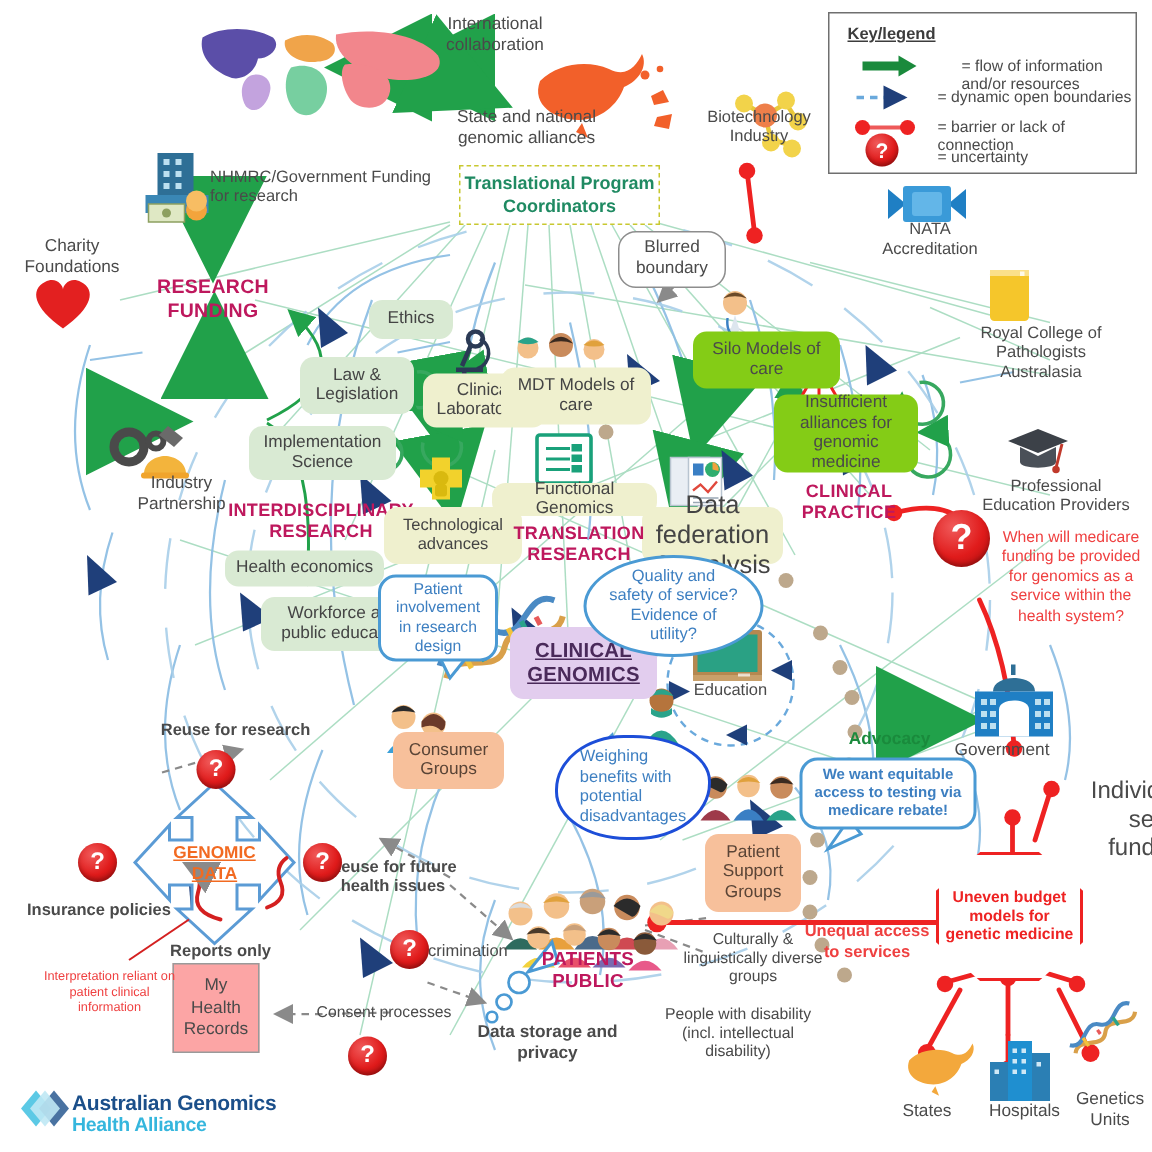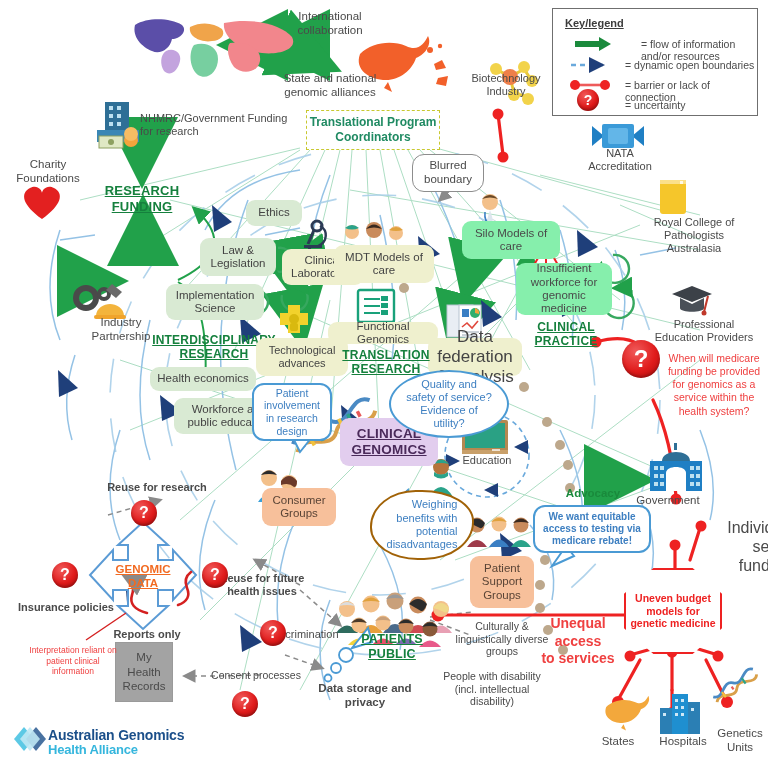--- a/index.html
+++ b/index.html
@@ -16,55 +16,55 @@
   .node{position:absolute;box-sizing:border-box;}
   .lbl{position:absolute;text-align:center;line-height:1.18;}
 
   
   .pill{
     border-radius:9px;display:flex;align-items:center;justify-content:center;
     text-align:center;line-height:1.16;padding:4px 6px;box-sizing:border-box;
   }
   .pill-green{background:#d9ead3;color:#444;}
   .pill-yellow{background:#eff0ce;color:#444;}
-  .pill-pink{background:#86efac;color:#4a4a4a;}
+  .pill-pink{background:#84cc16;color:#4a4a4a;}
   .pill-orange{background:#f7c09b;color:#5a4436;}
   .pill-purple{background:#e2cdee;}
 
   .plaintext{color:#4a4a4a;text-align:center;line-height:1.2;}
 
   .headline{
-    color:#15803d;text-decoration:underline;text-align:center;
+    color:#be185d;text-align:center;
     font-weight:600;line-height:1.2;letter-spacing:.2px;
   }
   .redtext{color:#ef4040;text-align:center;line-height:1.25;}
 
   
   .callout{
     border:2px solid #4a9ad4;border-radius:12px;background:#fff;
     color:#3d7fc1;text-align:center;display:flex;align-items:center;
     justify-content:center;line-height:1.2;padding:4px;box-sizing:border-box;
   }
   .cloud{
-    border:2px solid #a16207;background:#fff;color:#3d7fc1;text-align:right;
+    border:2px solid #1d4ed8;background:#fff;color:#3d7fc1;text-align:left;
     display:flex;align-items:center;justify-content:center;line-height:1.22;
     padding:6px;box-sizing:border-box;
   }
   .blurred{
     border:1.5px solid #8d8d8d;border-radius:12px;background:#fff;color:#4a4a4a;
     display:flex;align-items:center;justify-content:center;text-align:center;
     line-height:1.2;box-sizing:border-box;
   }
   .dashbox{
     border:1.5px dashed #c8c830;background:#fff;color:#1f8a62;
     display:flex;align-items:center;justify-content:center;text-align:center;
     font-weight:600;line-height:1.22;box-sizing:border-box;
   }
   .docbox{
-    border:1.2px solid #9a9a9a;background:#a3a3a3;color:#4a4a4a;text-align:center;
+    border:1.2px solid #9a9a9a;background:#fca5a5;color:#4a4a4a;text-align:center;
     display:flex;align-items:center;justify-content:center;line-height:1.25;
     box-sizing:border-box;
   }
   .legend{
     border:1.3px solid #6f6f6f;background:#fff;box-sizing:border-box;
   }
   .legend-title{
     color:#3c3c3c;text-decoration:underline;font-weight:600;
   }
   .legend-txt{color:#4a4a4a;}
@@ -604,21 +604,21 @@
     </svg>
     <div class="qmark" style="left:24px;top:80px;width:22px;height:22px;font-size:14px;">?</div>
     <div class="legend-txt" style="position:absolute;left:72px;top:29px;font-size:10.5px;margin-left:16px;">= flow of information and/or resources</div>
     <div class="legend-txt" style="position:absolute;left:72px;top:50px;font-size:10.5px;">= dynamic open boundaries</div>
     <div class="legend-txt" style="position:absolute;left:72px;top:70px;font-size:10.5px;">= barrier or lack of connection</div>
     <div class="legend-txt" style="position:absolute;left:72px;top:90px;font-size:10.5px;">= uncertainty</div>
   </div>
 
   <div class="lbl plaintext" style="left:275px;top:10px;width:110px;font-size:11.5px;white-space:pre-line;">International
 collaboration</div>
-  <div class="lbl plaintext" style="left:271px;top:72px;width:118px;font-size:11.5px;white-space:pre-line;">State and national
+  <div class="lbl plaintext" style="left:292px;top:72px;width:118px;font-size:11.5px;white-space:pre-line;">State and national
 genomic alliances</div>
 
   <div class="dashbox node" style="left:306px;top:110px;width:134px;height:40px;font-size:12px;white-space:pre-line;">Translational Program
 Coordinators</div>
 
   <div class="lbl plaintext" style="left:140px;top:112px;width:160px;font-size:11px;white-space:pre-line;text-align:left;">NHMRC/Government Funding
 for research</div>
 
   <div class="lbl plaintext" style="left:458px;top:72px;width:96px;font-size:11px;white-space:pre-line;">Biotechnology
 Industry</div>
@@ -665,21 +665,21 @@
 care</div>
   <div class="pill pill-yellow node" style="left:428px;top:338px;width:94px;height:38px;font-size:17px;white-space:pre-line;">Data federation
 &amp; analysis</div>
 
   <div class="headline" style="left:334px;top:348px;width:104px;font-size:12px;white-space:pre-line;position:absolute;">TRANSLATION
 RESEARCH</div>
 
   <div class="pill pill-pink node" style="left:462px;top:221px;width:98px;height:38px;font-size:11.5px;white-space:pre-line;">Silo Models of
 care</div>
   <div class="pill pill-pink node" style="left:516px;top:263px;width:96px;height:52px;font-size:11.5px;white-space:pre-line;">Insufficient
-workforce for
+alliances for
 genomic medicine</div>
 
   <div class="headline" style="left:528px;top:320px;width:76px;font-size:12px;white-space:pre-line;position:absolute;">CLINICAL
 PRACTICE</div>
 
   <div class="blurred node" style="left:412px;top:154px;width:72px;height:38px;font-size:11.5px;white-space:pre-line;">Blurred
 boundary</div>
 
   <div class="pill pill-purple node" style="left:340px;top:418px;width:98px;height:48px;">
     <div class="headline" style="position:relative;width:96px;font-size:13.5px;color:#4a2a5a;white-space:pre-line;text-decoration:underline;">CLINICAL
@@ -724,21 +724,21 @@
 health system?</div>
 
   <div class="lbl plaintext" style="left:626px;top:494px;width:84px;font-size:11.5px;">Government</div>
   <div class="lbl plaintext" style="left:725px;top:518px;width:80px;font-size:16px;white-space:pre-line;">Individuals
 self funding</div>
 
   <div class="octagon node" style="left:624px;top:568px;width:98px;height:86px;font-size:10.5px;white-space:pre-line;">Uneven budget
 models for
 genetic medicine</div>
 
-  <div class="redtext node" style="left:528px;top:615px;width:100px;font-size:14px;font-weight:700;white-space:pre-line;position:absolute;text-align:center;">Unequal access
+  <div class="redtext node" style="left:528px;top:615px;width:100px;font-size:11px;font-weight:700;white-space:pre-line;position:absolute;text-align:center;">Unequal access
 to services</div>
 
   <div class="lbl plaintext" style="left:558px;top:487px;width:70px;font-size:11.5px;color:#1a8a3c;font-weight:700;">Advocacy</div>
 
   <div class="lbl plaintext" style="left:588px;top:735px;width:60px;font-size:11.5px;">States</div>
   <div class="lbl plaintext" style="left:650px;top:735px;width:66px;font-size:11.5px;">Hospitals</div>
   <div class="lbl plaintext" style="left:712px;top:727px;width:56px;font-size:11.5px;white-space:pre-line;">Genetics
 Units</div>
 
   <div class="lbl plaintext" style="left:450px;top:620px;width:104px;font-size:10.5px;white-space:pre-line;">Culturally &amp;

